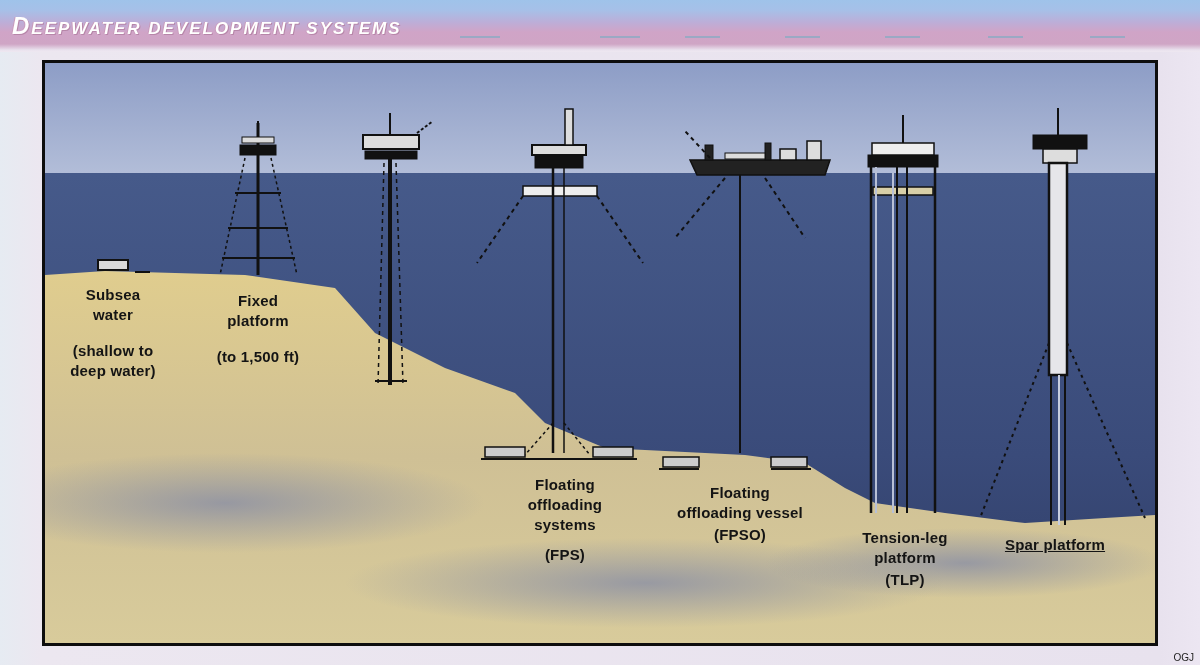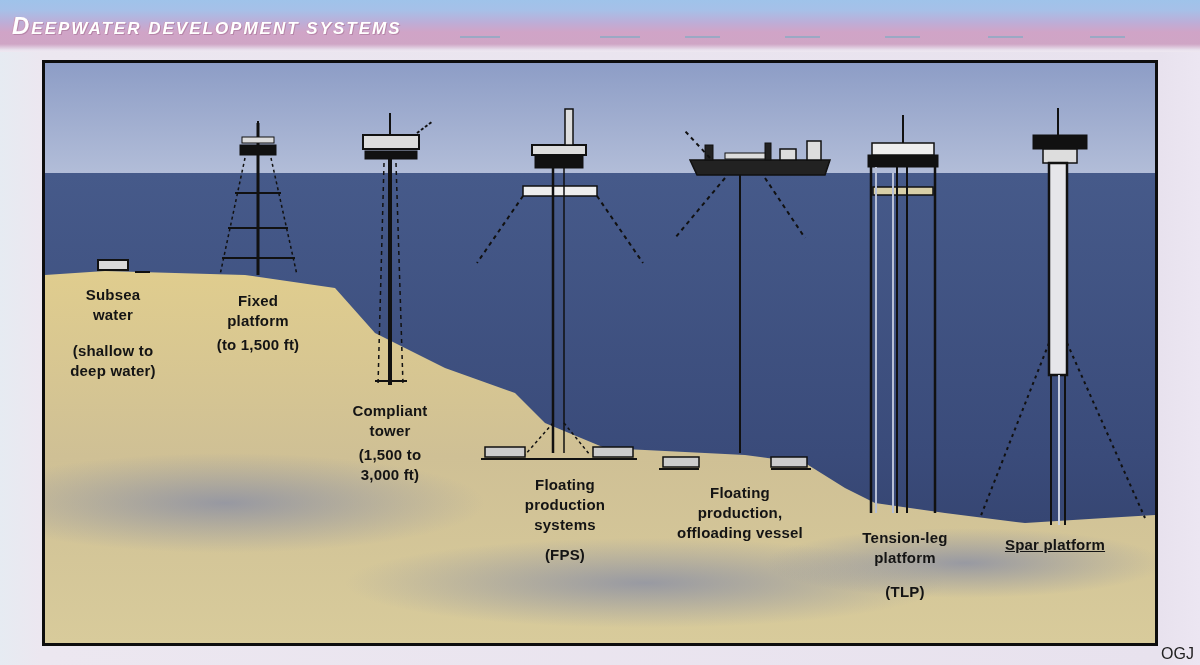--- a/index.html
+++ b/index.html
@@ -13,21 +13,21 @@
     text-shadow:1px 1px 0 #b786a9,-1px 0 0 #c99bbb;}
   .banner-title .cap{font-size:24px;}
   .side-bg{position:absolute;left:0;top:52px;width:1200px;height:613px;
     background:linear-gradient(90deg,#e6ebf2 0,#ece7f0 40px,#e8e2ee 1160px,#ece6f2 1200px);}
   .frame{position:absolute;left:42px;top:60px;width:1116px;height:586px;
     border:3px solid #0d0d0d;overflow:hidden;box-sizing:border-box;}
   .scene{position:absolute;left:0;top:0;width:1110px;height:580px;}
   .label{position:absolute;text-align:center;font-size:15px;line-height:20px;
     color:#141414;font-weight:bold;letter-spacing:0.2px;}
   .label span{display:block;}
-  .credit{position:absolute;right:6px;bottom:2px;font-size:16px;color:#222;}
+  .credit{position:absolute;right:6px;bottom:2px;font-size:10px;color:#222;}
 </style>
 </head>
 <body>
 
 <div class="banner">
   <div class="banner-dash" style="left:460px;width:40px"></div>
   <div class="banner-dash" style="left:600px;width:40px"></div>
   <div class="banner-dash" style="left:685px;width:35px"></div>
   <div class="banner-dash" style="left:785px;width:35px"></div>
   <div class="banner-dash" style="left:885px;width:35px"></div>
@@ -148,42 +148,36 @@
 
   <div class="label" style="left:-2px;top:222px;width:140px;">
     <span>Subsea</span>
     <span>water</span>
     <span style="margin-top:16px">(shallow to</span>
     <span>deep water)</span>
   </div>
   <div class="label" style="left:148px;top:228px;width:130px;">
     <span>Fixed</span>
     <span>platform</span>
-    <span style="margin-top:4px">(to 1,500 ft)</span>
-  </div>
-  <div class="label" style="left:280px;top:338px;width:130px;">
-    <span>Compliant</span>
-    <span>tower</span>
-    <span style="margin-top:4px">(1,500 to</span>
-    <span>3,000 ft)</span>
+    <span style="margin-top:16px">(to 1,500 ft)</span>
   </div>
   <div class="label" style="left:450px;top:412px;width:140px;">
     <span>Floating</span>
-    <span>production</span>
+    <span>offloading</span>
     <span>systems</span>
     <span style="margin-top:10px">(FPS)</span>
   </div>
   <div class="label" style="left:610px;top:420px;width:170px;">
     <span>Floating</span>
-    <span>production,</span>
     <span>offloading vessel</span>
+    <span style="margin-top:2px">(FPSO)</span>
   </div>
   <div class="label" style="left:795px;top:465px;width:130px;text-align:center;">
     <span>Tension-leg</span>
     <span>platform</span>
-    <span style="margin-top:14px">(TLP)</span>
+    <span style="margin-top:2px">(TLP)</span>
   </div>
   <div class="label" style="left:935px;top:472px;width:150px;text-decoration:underline;">
     <span>Spar platform</span>
   </div>
 </div>
 
 <div class="credit">OGJ</div>
 
 </body></html>

